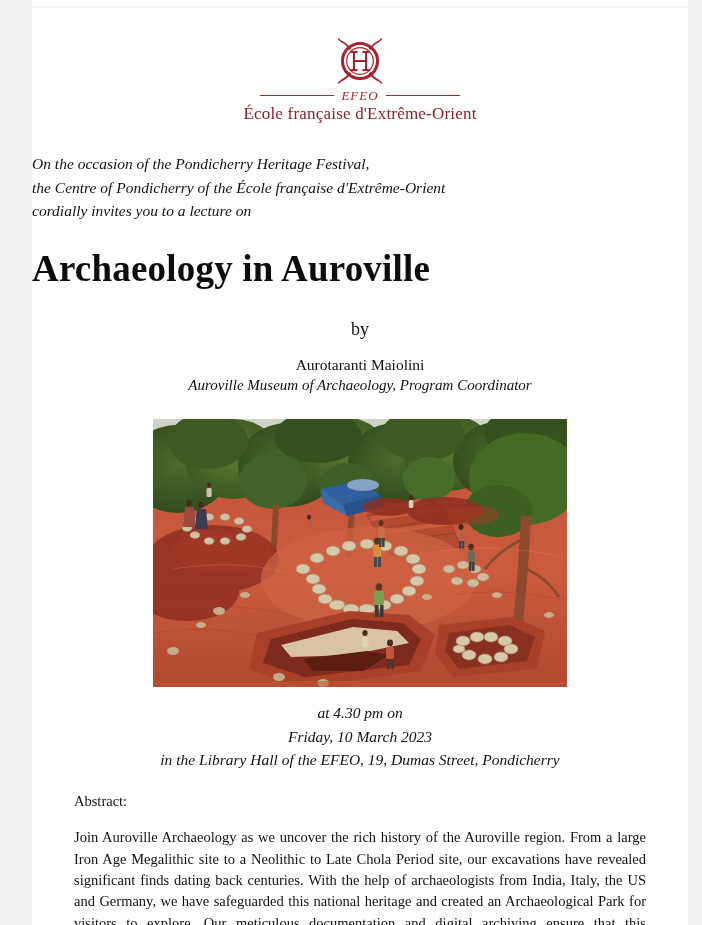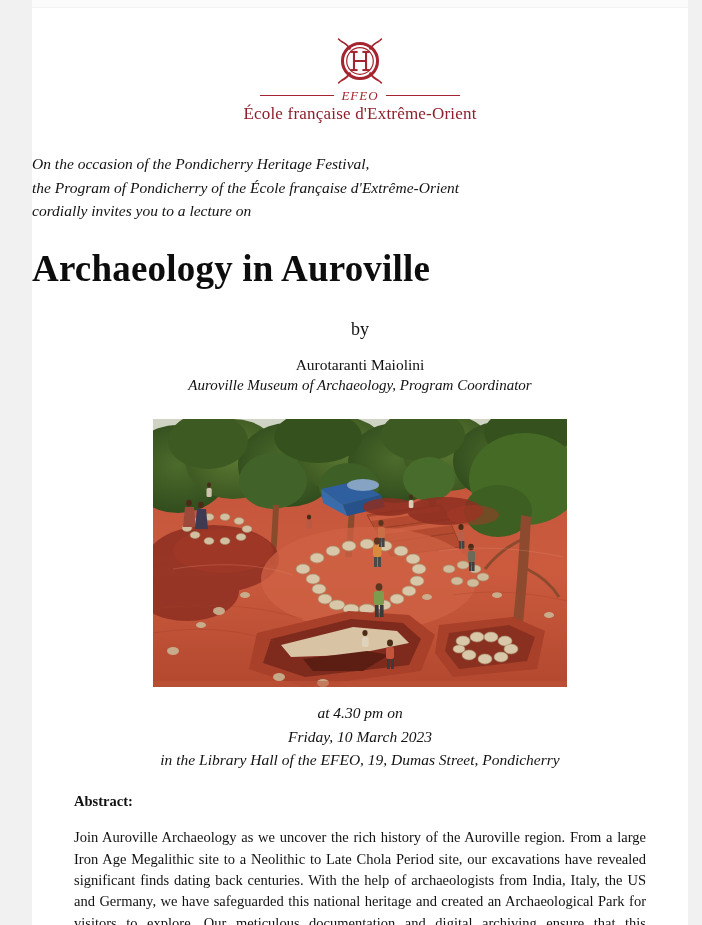--- a/index.html
+++ b/index.html
@@ -137,21 +137,20 @@
   }
 
   
   .abstract-section {
     margin-top: 22px;
     padding: 0 42px 0 42px;
   }
   .abstract-label {
     font-size: 14.5px;
     color: #111111;
-    font-weight: bold;
   }
   .abstract-body {
     margin-top: 17px;
     font-size: 14.5px;
     color: #111111;
     text-align: justify;
     line-height: 1.48;
   }
 </style>
 </head>
@@ -187,21 +186,21 @@
       <span class="rule"></span>
       <span class="efeo-acronym">EFEO</span>
       <span class="rule"></span>
     </div>
 
     <div class="efeo-fullname">École française d'Extrême-Orient</div>
   </div>
 
   <div class="invitation">
     <div>On the occasion of the Pondicherry Heritage Festival,</div>
-    <div>the Program of Pondicherry of the École française d'Extrême-Orient</div>
+    <div>the Centre of Pondicherry of the École française d'Extrême-Orient</div>
     <div>cordially invites you to a lecture on</div>
   </div>
 
   <h1 class="lecture-title">Archaeology in Auroville</h1>
 
   <div class="by-word">by</div>
   <div class="speaker-name">Aurotaranti Maiolini</div>
   <div class="speaker-role">Auroville Museum of Archaeology, Program Coordinator</div>
 
   <div class="photo-wrap">

